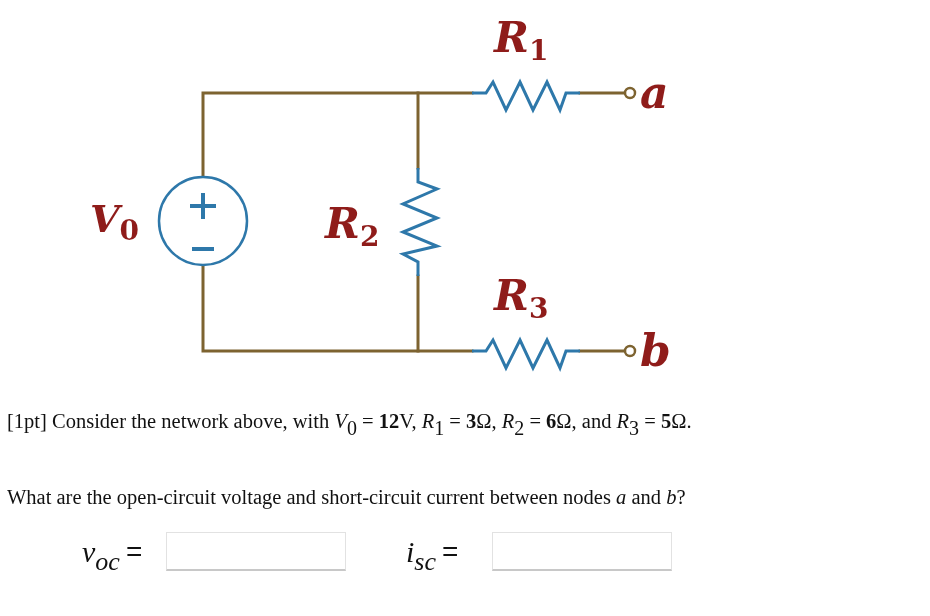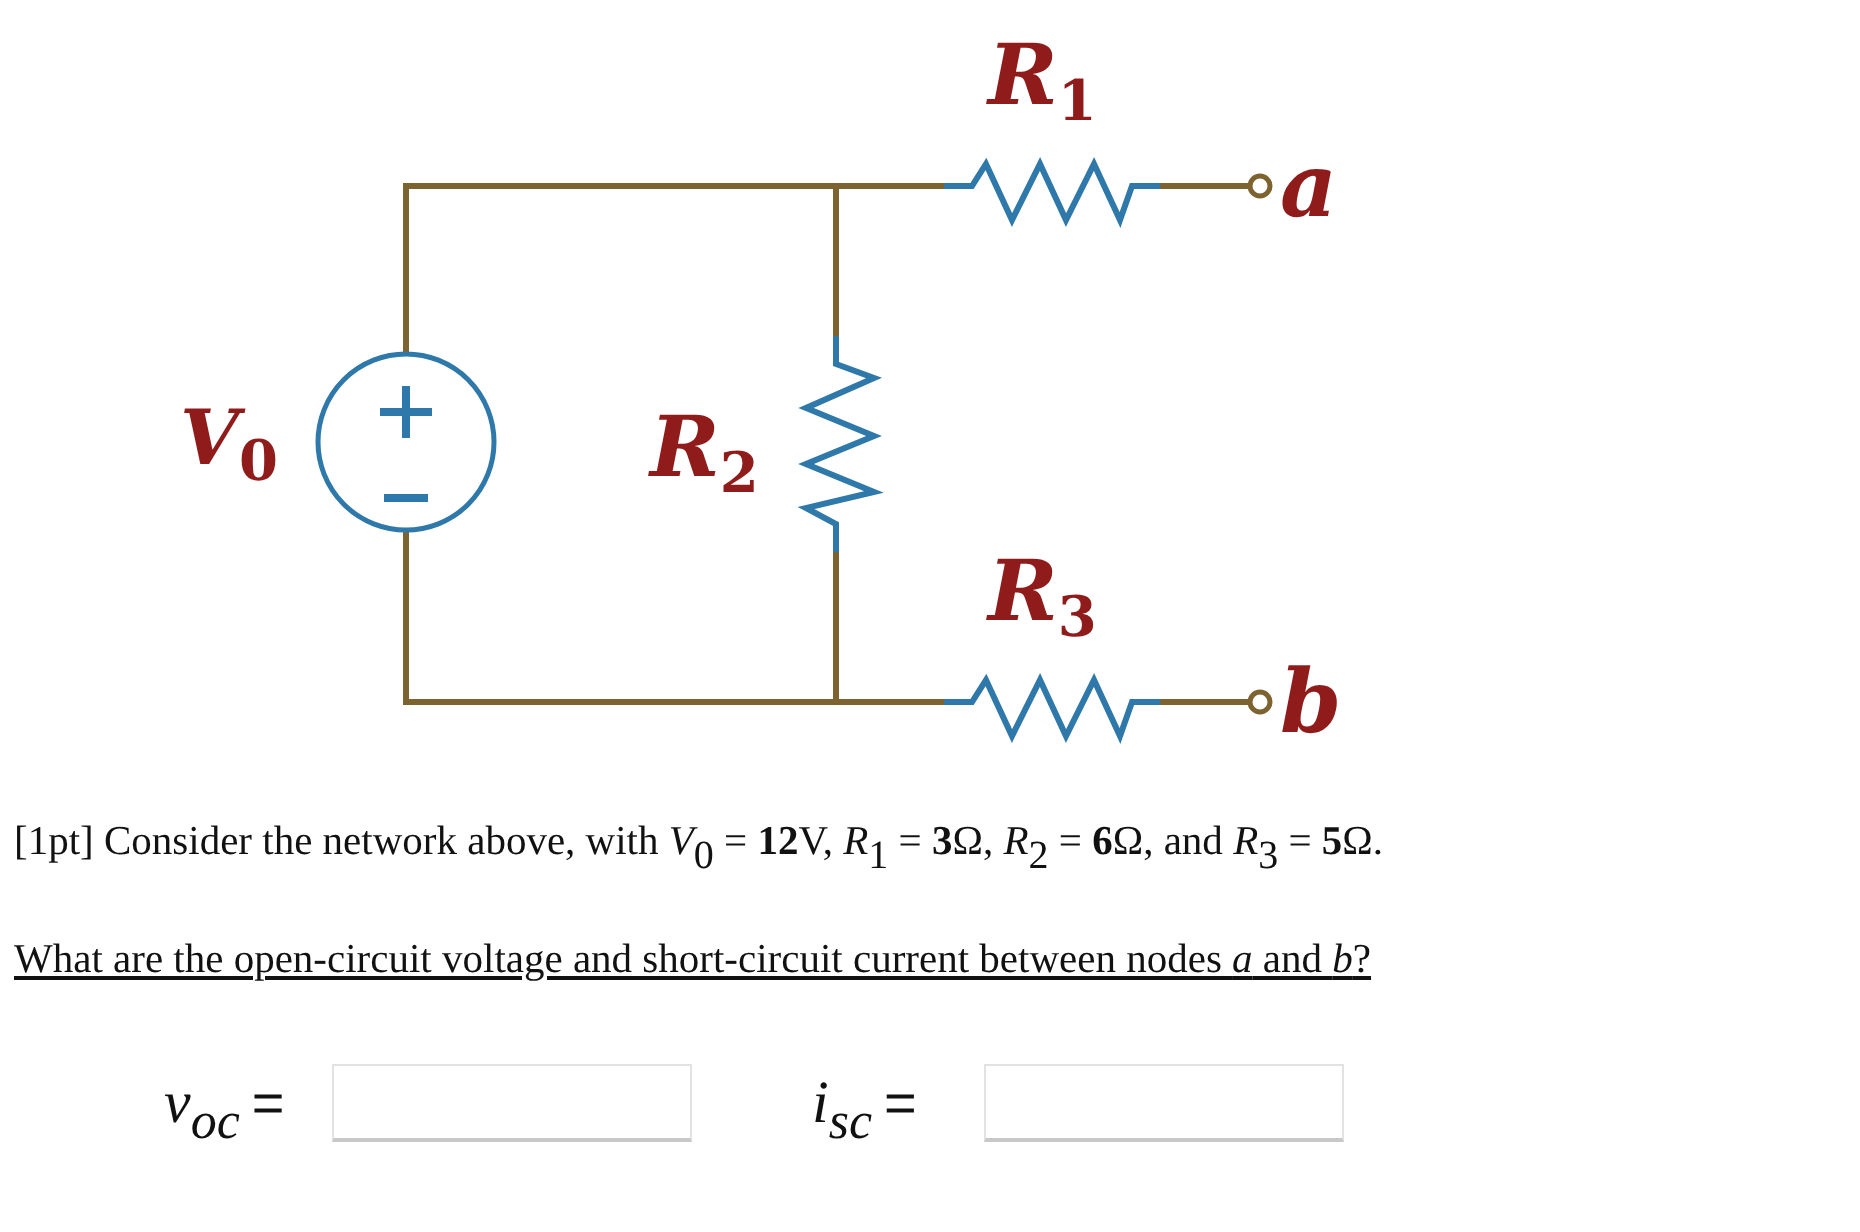--- a/index.html
+++ b/index.html
@@ -8,21 +8,21 @@
     .lbl { font-family: "DejaVu Serif", serif; font-weight: bold; font-style: italic; fill: #8f1c1a; }
     .sub { font-family: "DejaVu Serif", serif; font-weight: bold; font-style: normal; fill: #8f1c1a; }
     .wire { stroke: #7d6330; stroke-width: 3; fill: none; stroke-linecap: square; }
     .res { stroke: #2e78aa; stroke-width: 3; fill: none; stroke-linejoin: miter; }
     .src { stroke: #2e78aa; stroke-width: 2.5; fill: #fff; }
     .sign { stroke: #2e78aa; stroke-width: 4; }
     .term { stroke: #7d6330; stroke-width: 2.5; fill: #fff; }
 
     .text-line { position: absolute; left: 7px; font-size: 20.5px; white-space: nowrap; }
     #line1 { top: 410px; }
-    #line2 { top: 469px; text-decoration: underline; }
+    #line2 { top: 486px; }
     .it { font-style: italic; }
     .b { font-weight: bold; }
     sub.s { font-size: 20px; vertical-align: -7px; line-height: 0; }
 
     .ans-row { position: absolute; top: 530px; height: 44px; display: flex; align-items: center; }
     .ans-label { font-family: "Liberation Serif", serif; font-style: italic; font-size: 30px; }
     .ans-label sub { font-size: 26px; vertical-align: -8px; line-height: 0; }
     .eq { font-family: "Liberation Sans", sans-serif; font-size: 28px; margin-left: 6px; }
     .ans-input { position: absolute; top: 2px; width: 178px; height: 36px; border: 1px solid #e2e2e2; border-bottom: 2px solid #c8c8c8; background: #fff; box-sizing: content-box; padding: 0; outline: none; font-size: 18px; font-family: "Liberation Sans", sans-serif; }
   </style>

